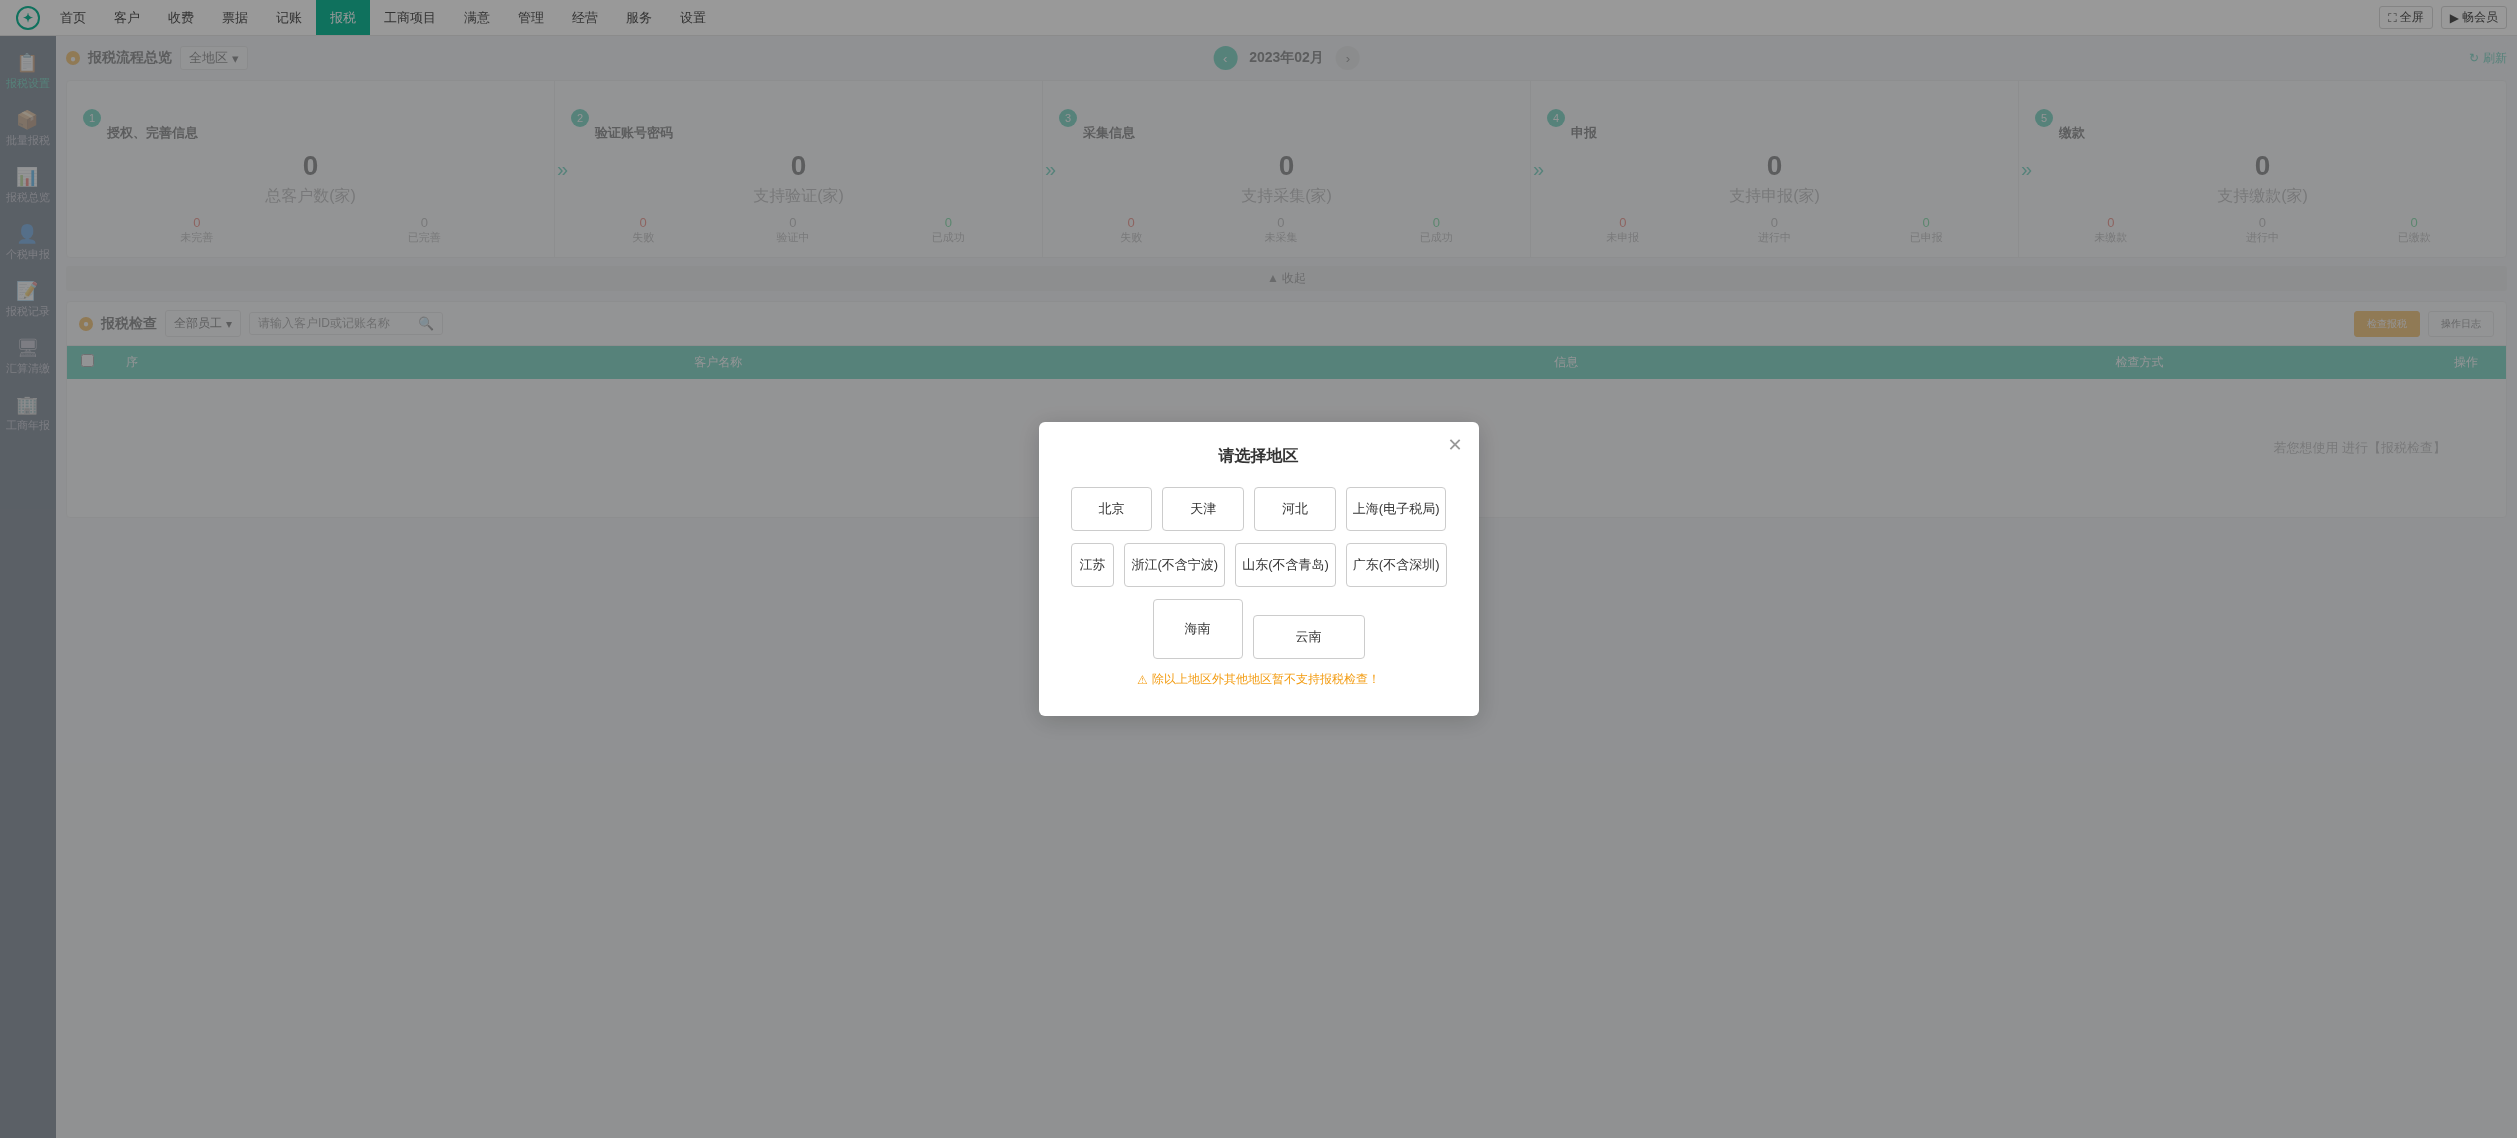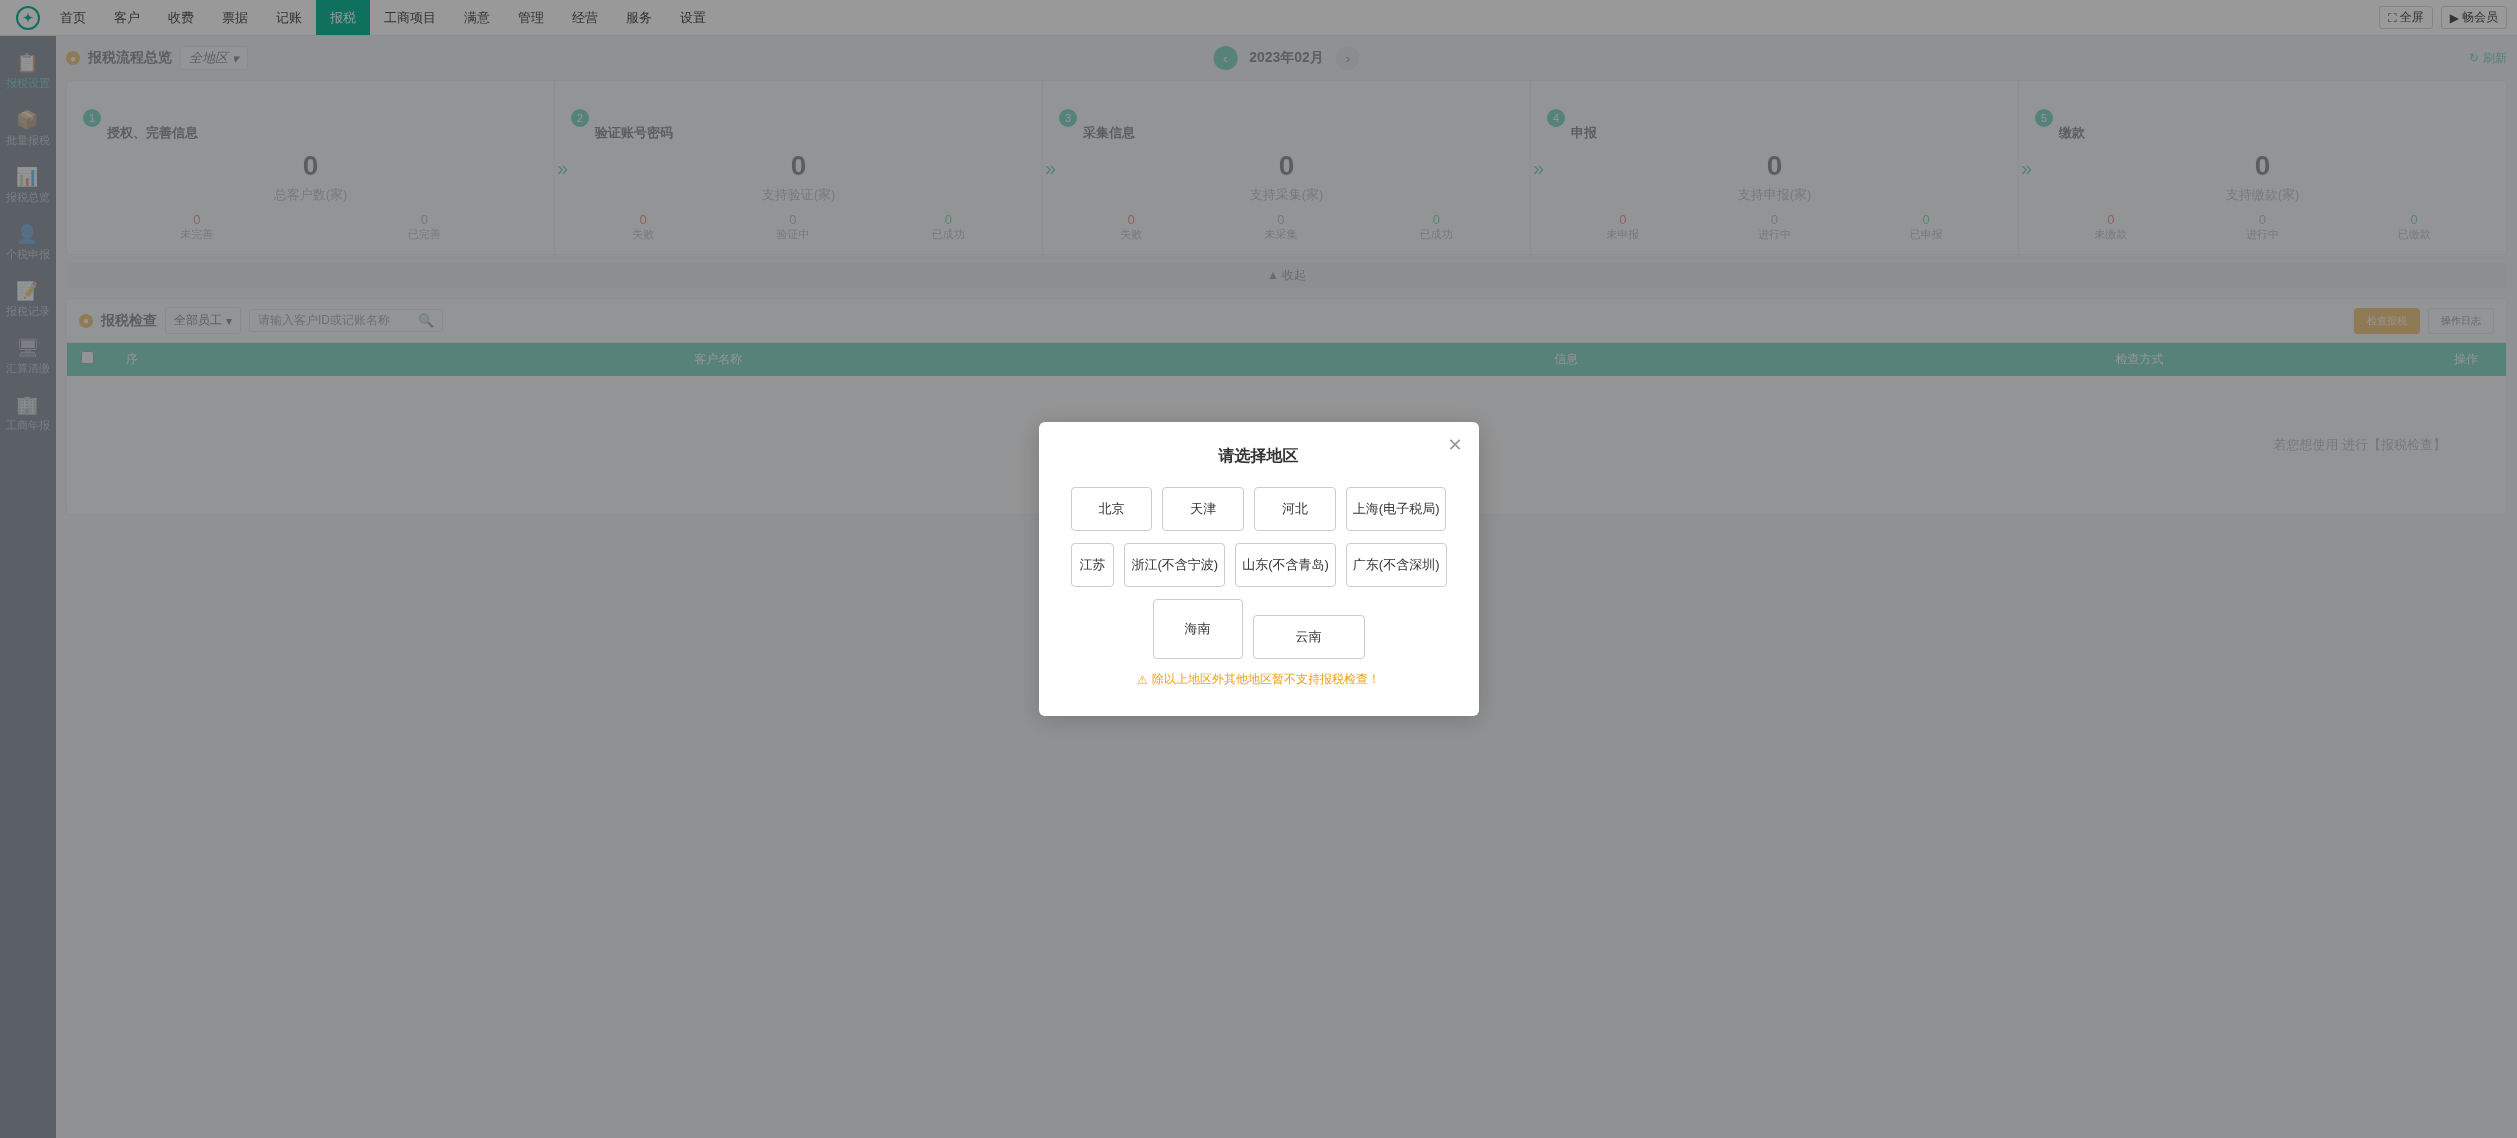--- a/index.html
+++ b/index.html
@@ -117,21 +117,20 @@
       display: flex;
       align-items: center;
       gap: 4px;
       font-size: 13px;
       color: #333;
       cursor: pointer;
       border: 1px solid #ddd;
       padding: 2px 8px;
       border-radius: 3px;
       background: #fff;
-      font-style: italic;
     }
     .date-nav-btn {
       width: 24px;
       height: 24px;
       border-radius: 50%;
       background: #e0e0e0;
       border: none;
       cursor: pointer;
       display: flex;
       align-items: center;
@@ -181,21 +180,21 @@
     }
     .flow-card-title { font-size: 13px; color: #333; font-weight: bold; margin-top: 31px; }
     .flow-card-main-num {
       font-size: 28px;
       font-weight: bold;
       color: #333;
       text-align: center;
       margin: 4px 0;
     }
     .flow-card-sub {
-      font-size: 13px;
+      font-size: 16px;
       color: #999;
       text-align: center;
     }
     .flow-card-stats {
       display: flex;
       justify-content: space-around;
       margin-top: 8px;
     }
     .flow-stat {
       display: flex;

